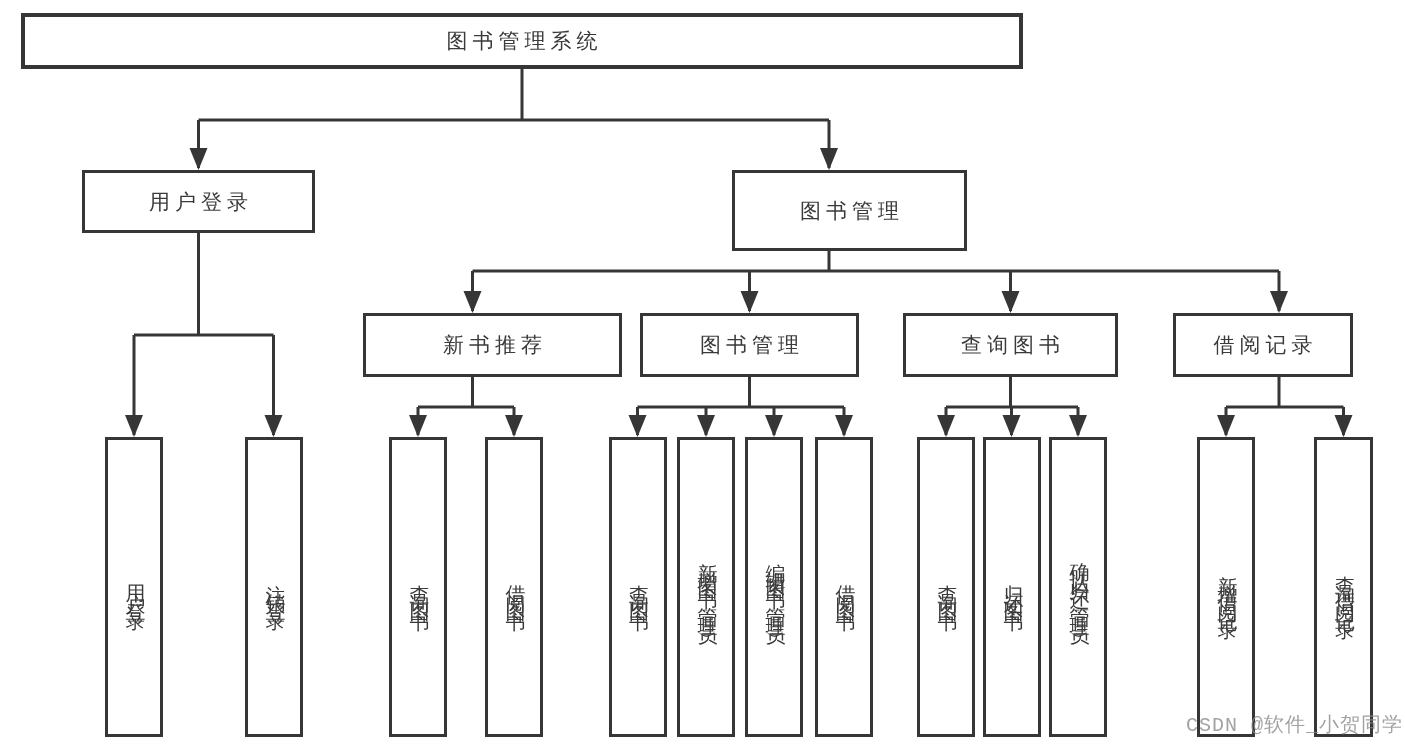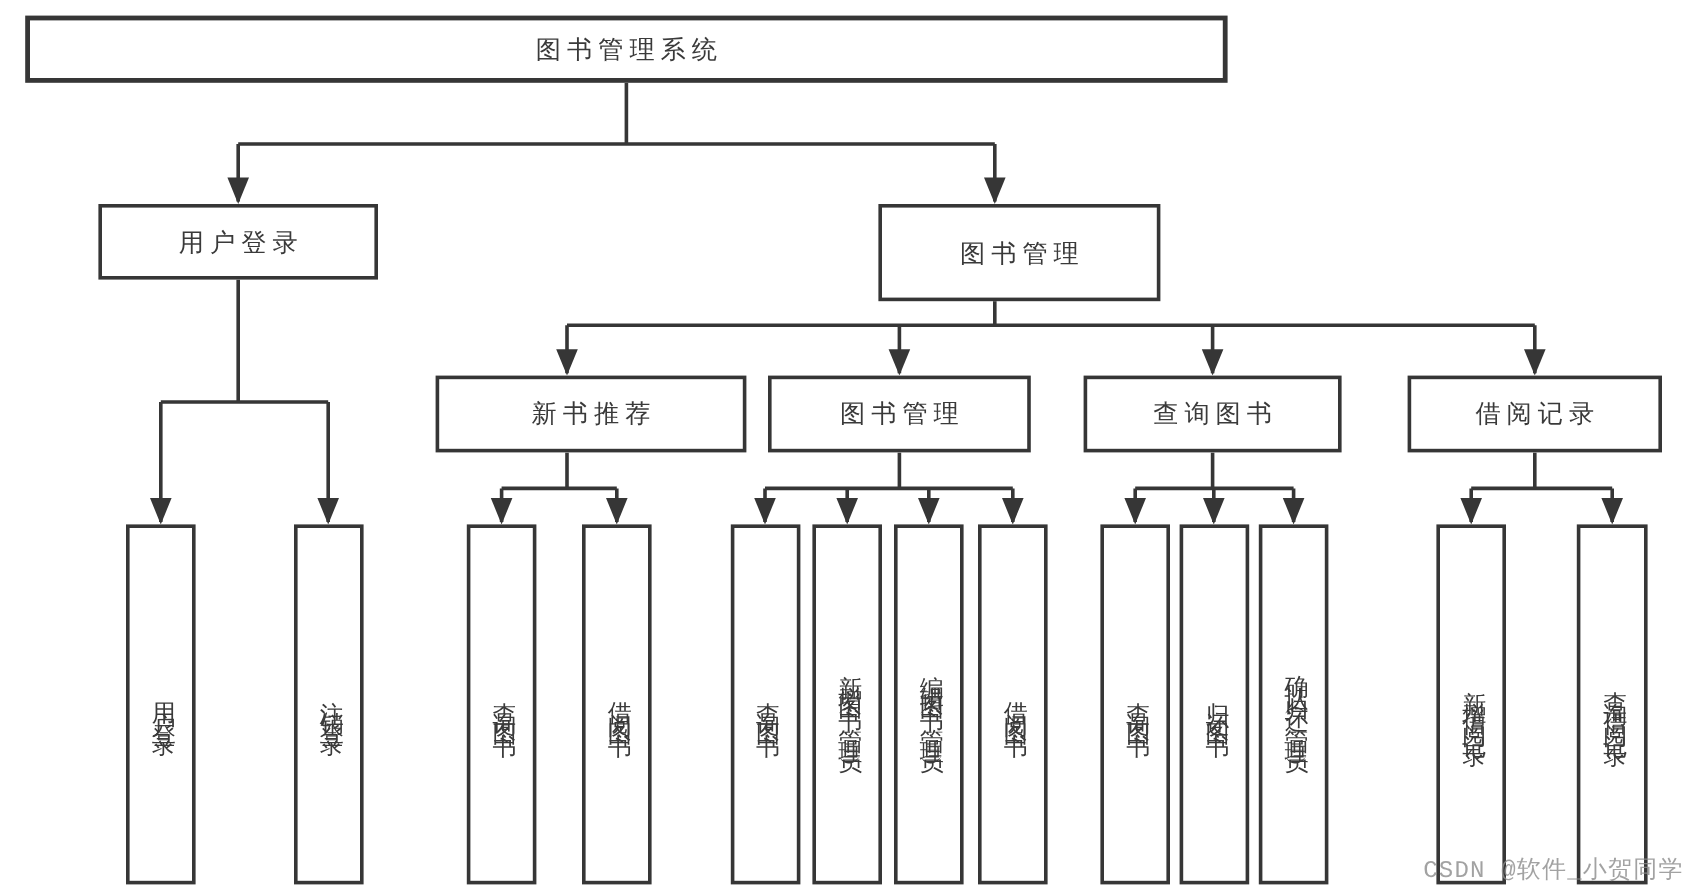--- a/index.html
+++ b/index.html
@@ -81,21 +81,21 @@
 
   <div class="box" style="left:363px;top:313px;width:259px;height:64px">
     <span class="hlabel">新书推荐</span>
   </div>
   <div class="box" style="left:640px;top:313px;width:219px;height:64px">
     <span class="hlabel">图书管理</span>
   </div>
   <div class="box" style="left:903px;top:313px;width:215px;height:64px">
     <span class="hlabel">查询图书</span>
   </div>
-  <div class="box" style="left:1173px;top:313px;width:212px;height:64px">
+  <div class="box" style="left:1173px;top:313px;width:180px;height:64px">
     <span class="hlabel">借阅记录</span>
   </div>
 
   <div class="box leaf" style="left:105px;top:437px;width:58px;height:300px">
     <span class="vlabel">用户登录</span>
   </div>
   <div class="box leaf" style="left:245px;top:437px;width:58px;height:300px">
     <span class="vlabel">注销登录</span>
   </div>
 

